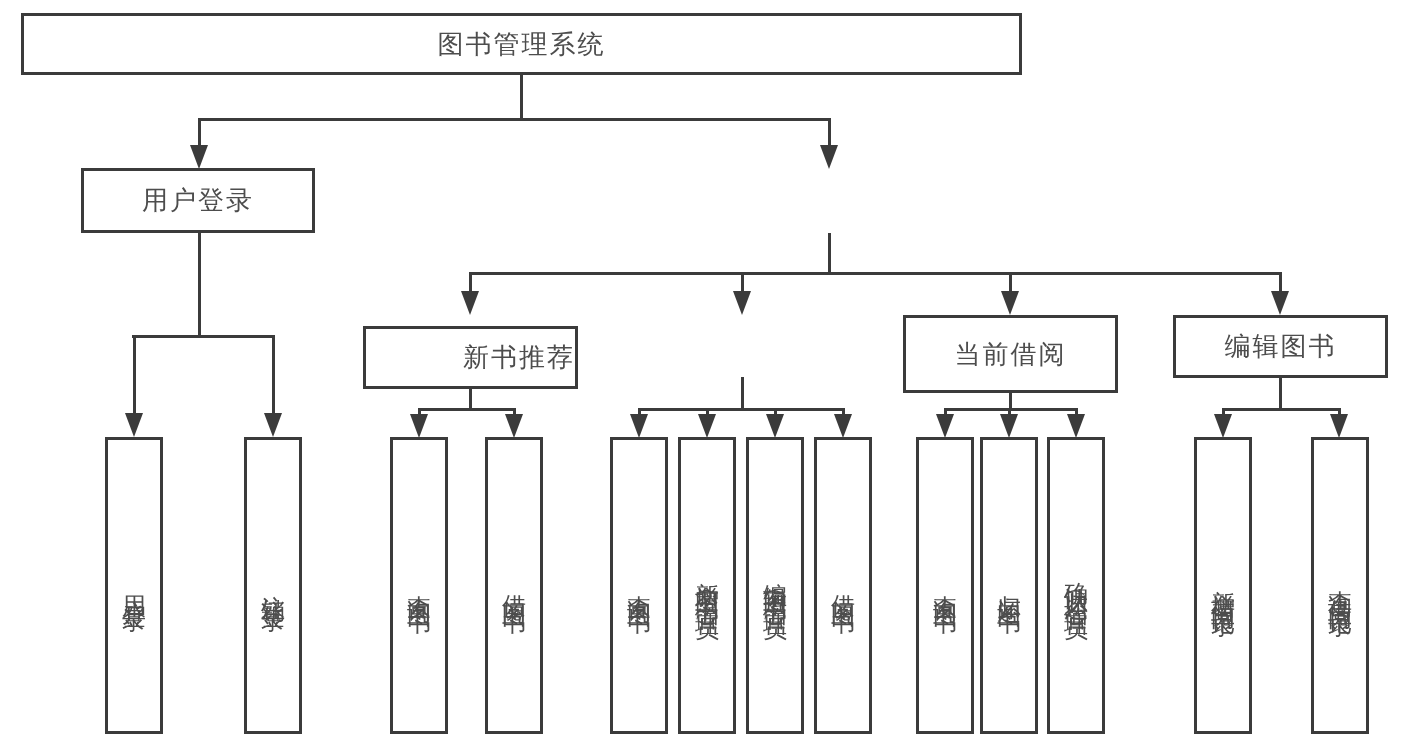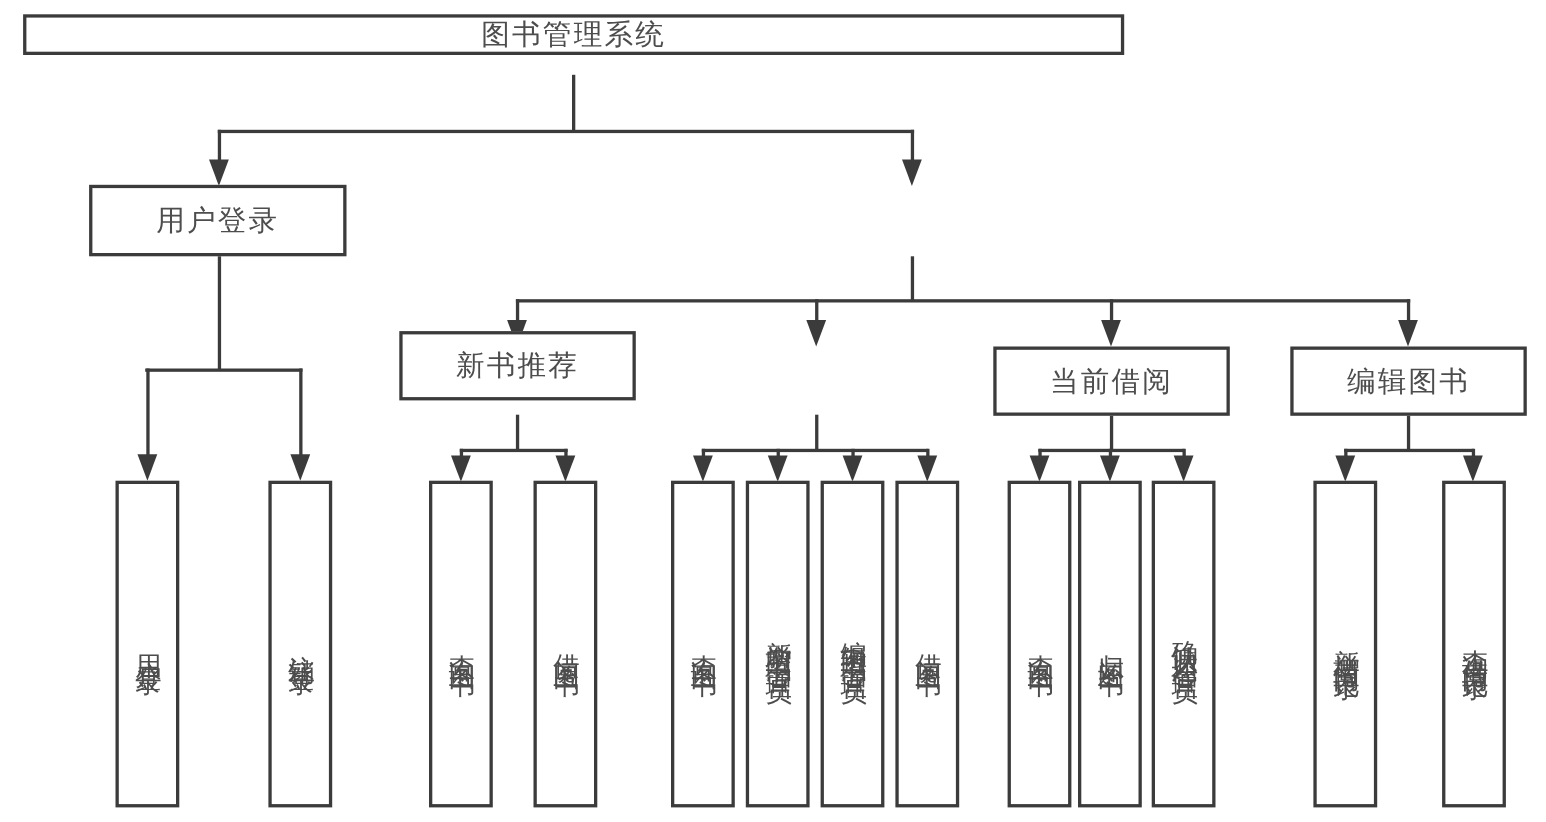--- a/index.html
+++ b/index.html
@@ -112,32 +112,32 @@
   <div class="arrow" style="left:630px;top:414px;"></div>
   <div class="arrow" style="left:698px;top:414px;"></div>
   <div class="arrow" style="left:766px;top:414px;"></div>
   <div class="arrow" style="left:834px;top:414px;"></div>
   <div class="arrow" style="left:936px;top:414px;"></div>
   <div class="arrow" style="left:1000px;top:414px;"></div>
   <div class="arrow" style="left:1067px;top:414px;"></div>
   <div class="arrow" style="left:1214px;top:414px;"></div>
   <div class="arrow" style="left:1330px;top:414px;"></div>
 
-  <div class="box h" style="left:21px;top:13px;width:1001px;height:37px;">
+  <div class="box h" style="left:21px;top:13px;width:1001px;height:62px;">
     <span>图书管理系统</span>
   </div>
 
   <div class="box h" style="left:81px;top:168px;width:234px;height:65px;">
     <span>用户登录</span>
   </div>
 
-  <div class="box h" style="left:363px;top:301px;width:215px;height:63px;">
+  <div class="box h" style="left:363px;top:326px;width:215px;height:63px;justify-content:flex-end;">
     <span>新书推荐</span>
   </div>
-  <div class="box h" style="left:903px;top:315px;width:215px;height:63px;">
+  <div class="box h" style="left:903px;top:315px;width:215px;height:78px;">
     <span>当前借阅</span>
   </div>
   <div class="box h" style="left:1173px;top:315px;width:215px;height:63px;">
     <span>编辑图书</span>
   </div>
 
   <div class="box v" style="left:105px;top:437px;width:58px;height:297px;">
     <span>用户登录</span>
   </div>
   <div class="box v" style="left:244px;top:437px;width:58px;height:297px;">

